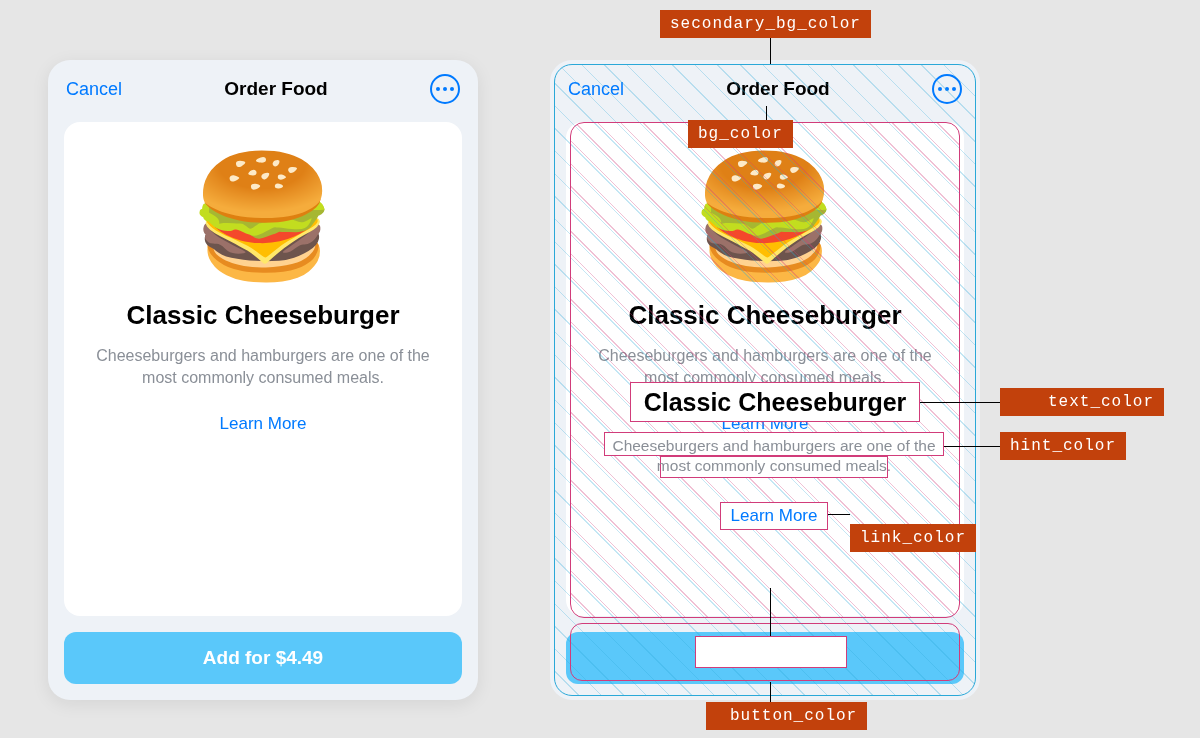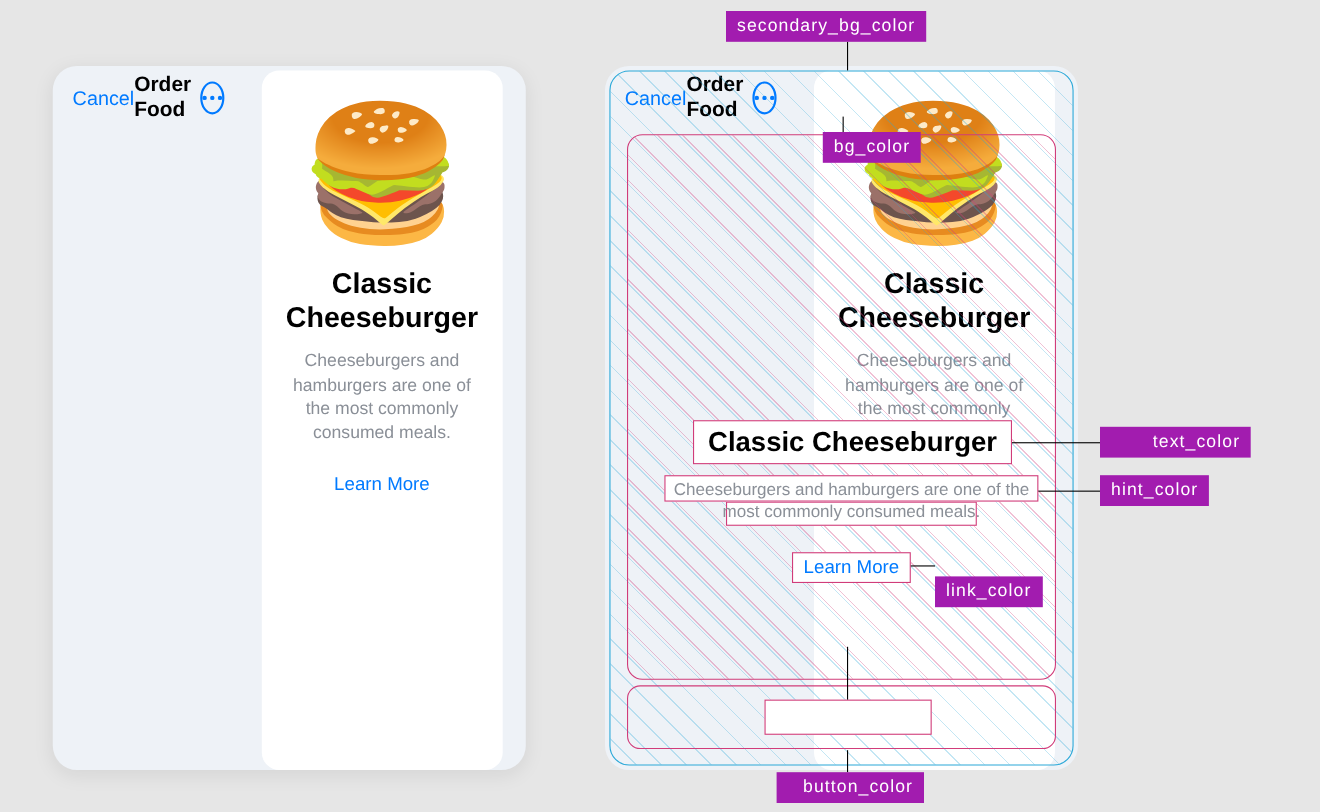--- a/index.html
+++ b/index.html
@@ -22,21 +22,21 @@
   
   .phone {
     position: absolute;
     top: 60px;
     width: 430px;
     height: 640px;
     border-radius: 22px;
     background: #eef2f7; 
     overflow: hidden;
     display: flex;
-    flex-direction: row;
+    flex-direction: column;
     font-size: 16px;
   }
   .phone.left  { left: 48px;  box-shadow: 0 4px 18px rgba(0,0,0,.08); }
   .phone.right { left: 550px; background: #eef2f7; }
 
   .titlebar {
     height: 58px;
     display: flex;
     align-items: center;
     justify-content: space-between;
@@ -153,23 +153,23 @@
   .hl-title   { top: 322px; left: 80px;  width: 290px; height: 40px; }
   .hl-desc1   { top: 372px; left: 54px;  width: 340px; height: 24px; }
   .hl-desc2   { top: 396px; left: 110px; width: 228px; height: 22px; }
   .hl-link    { top: 442px; left: 170px; width: 108px; height: 28px; }
   .hl-cta     { top: 576px; left: 145px; width: 152px; height: 32px; }
   .hl-cta-out { top: 563px; left: 20px;  width:  calc(100% - 40px); height: 58px; border-radius:12px; background:transparent; }
 
   
   .codetag {
     position: absolute;
-    background: #a21caf;
+    background: #c2410c;
     color: #fff;
-    font-family: Liberation Sans, sans-serif;
+    font-family: Liberation Mono, monospace;
     font-size: 16px;
     letter-spacing: 1px;
     padding: 5px 10px;
     white-space: nowrap;
     z-index: 50;
   }
 
   
   .leader {
     position: absolute;
@@ -247,21 +247,21 @@
 
     <div style="position:absolute;top:322px;left:80px;width:290px;height:40px;display:flex;align-items:center;justify-content:center;font-size:25px;font-weight:700;pointer-events:none;">Classic Cheeseburger</div>
     <div style="position:absolute;top:374px;left:54px;width:340px;height:44px;display:flex;align-items:center;justify-content:center;text-align:center;font-size:15.5px;color:#8a8f97;line-height:1.3;pointer-events:none;">Cheeseburgers and hamburgers are one of the most commonly consumed meals.</div>
     <div style="position:absolute;top:442px;left:170px;width:108px;height:28px;display:flex;align-items:center;justify-content:center;font-size:17px;color:#007aff;pointer-events:none;">Learn More</div>
     <div style="position:absolute;top:576px;left:145px;width:152px;height:32px;display:flex;align-items:center;justify-content:center;font-size:19px;font-weight:600;color:#fff;pointer-events:none;">Add for $4.49</div>
   </div>
 
   <div class="codetag" style="top:10px; left:660px;">secondary_bg_color</div>
   <div class="leader v" style="top:38px; left:770px; height:26px;"></div>
 
-  <div class="codetag" style="top:120px; left:748px;">bg_color</div>
+  <div class="codetag" style="top:120px; left:688px;">bg_color</div>
   <div class="leader v" style="top:106px; left:766px; height:14px;"></div>
 
   <div class="codetag" style="top:388px; left:1000px;padding-left:48px;">text_color</div>
   <div class="leader h" style="top:402px; left:920px; width:80px;"></div>
 
   <div class="codetag" style="top:432px; left:1000px;">hint_color</div>
   <div class="leader h" style="top:446px; left:944px; width:56px;"></div>
 
   <div class="codetag" style="top:524px; left:850px;">link_color</div>
   <div class="leader h" style="top:514px; left:828px; width:22px;"></div>

